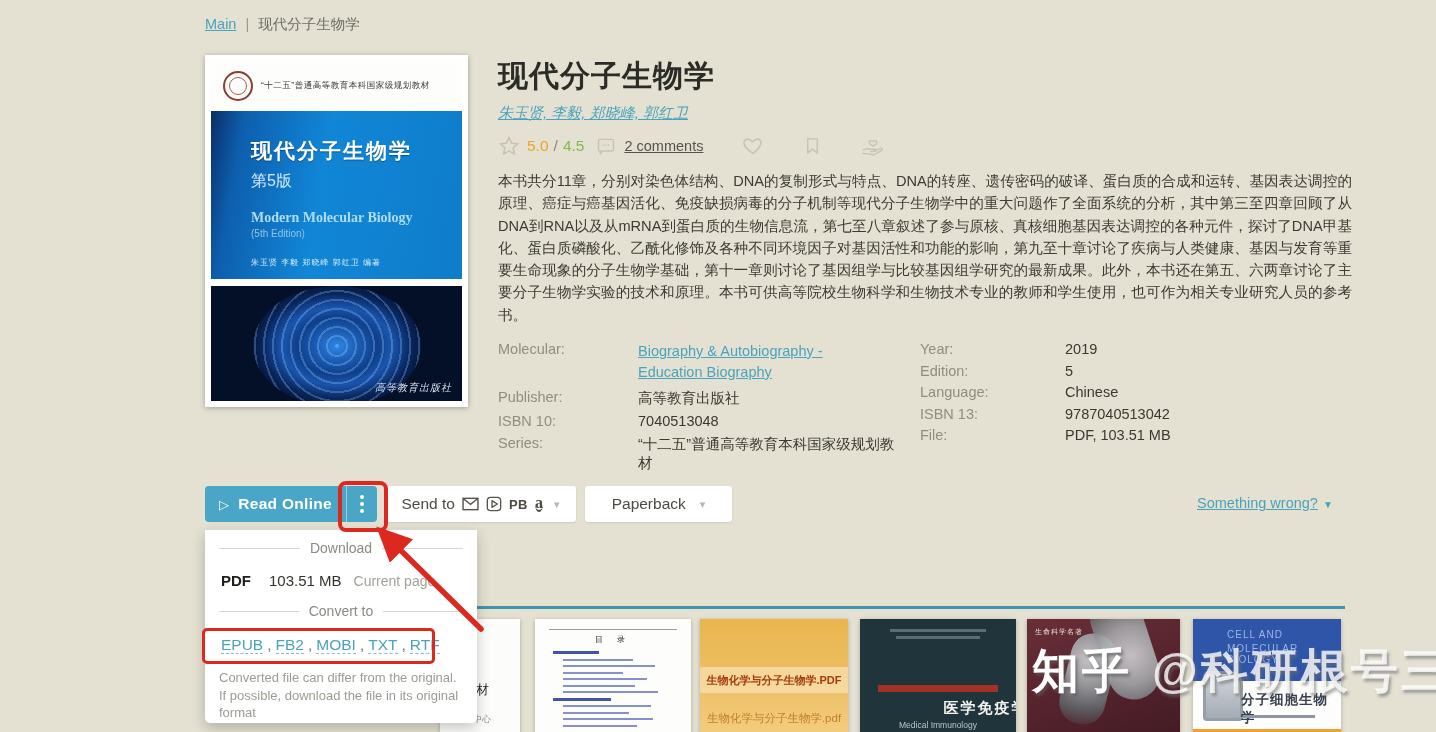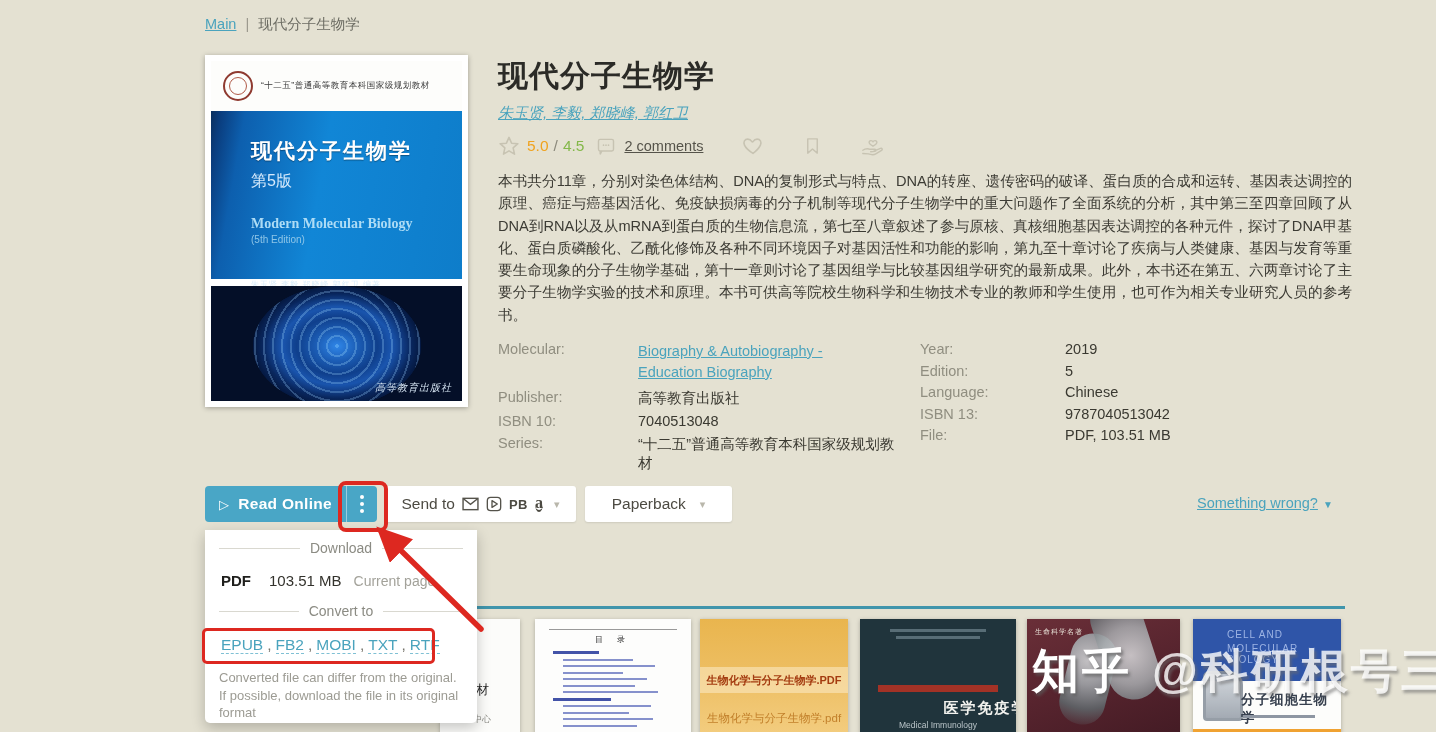--- a/index.html
+++ b/index.html
@@ -17,23 +17,23 @@
   .cover-inner{width:100%;height:100%;display:flex;flex-direction:column;overflow:hidden;}
   .cover-top{height:50px;background:#fdfdfb;display:flex;align-items:center;gap:8px;padding-left:12px;flex:0 0 auto;}
   .seal{width:26px;height:26px;border-radius:50%;border:2px solid #8f3a30;position:relative;flex:0 0 auto;}
   .seal::after{content:"";position:absolute;inset:4px;border-radius:50%;border:1px solid #b05a48;}
   .cover-band-text{font-size:8.5px;color:#3a3a3a;letter-spacing:.5px;}
   .cover-blue{height:168px;flex:0 0 auto;position:relative;
     background:linear-gradient(100deg,#0a2f5e 0px,#0a3d7e 10px,#0d5fae 34px,#1186d6 120px,#0e7dca 100%);
     color:#fff;padding:26px 0 0 40px;box-sizing:border-box;}
   .cover-title{font-size:21px;font-weight:bold;letter-spacing:2px;text-shadow:0 1px 1px rgba(0,0,0,.35);}
   .cover-ed{font-size:16px;color:#d6eafc;margin-top:6px;}
-  .cover-title-en{font-family:"Liberation Serif",serif;font-size:14px;color:#aedcf5;margin-top:24px;font-weight:bold;}
+  .cover-title-en{font-family:"Liberation Serif",serif;font-size:14px;color:#aedcf5;margin-top:18px;font-weight:bold;}
   .cover-ed-en{font-size:10px;color:#8fc6e8;margin-top:2px;}
-  .cover-authors{font-size:8px;color:#d8ecfa;margin-top:34px;letter-spacing:1px;}
+  .cover-authors{font-size:8px;color:#d8ecfa;margin-top:18px;letter-spacing:1px;}
   .cover-gap{height:7px;background:#fff;flex:0 0 auto;}
   .cover-photo{flex:1 1 auto;position:relative;background:#040f28;}
   .cover-photo .cell{position:absolute;left:50%;top:52%;width:168px;height:120px;transform:translate(-50%,-50%);
     border-radius:50%;
     background:radial-gradient(ellipse at 50% 50%, #2f86e8 0%, #1b5cb4 18%, #0f3f8c 34%, #1a55ae 46%, #0b2c68 62%, #07204a 78%, #040f28 100%);
     box-shadow:inset 0 0 18px #041030;}
   .cover-photo .cell::after{content:"";position:absolute;inset:0;border-radius:50%;
     background:repeating-radial-gradient(circle at 50% 50%, rgba(150,200,255,.28) 0 2px, transparent 2px 9px);
     mix-blend-mode:screen;}
   .cover-press{position:absolute;right:10px;bottom:6px;font-family:"Liberation Serif",serif;font-style:italic;

